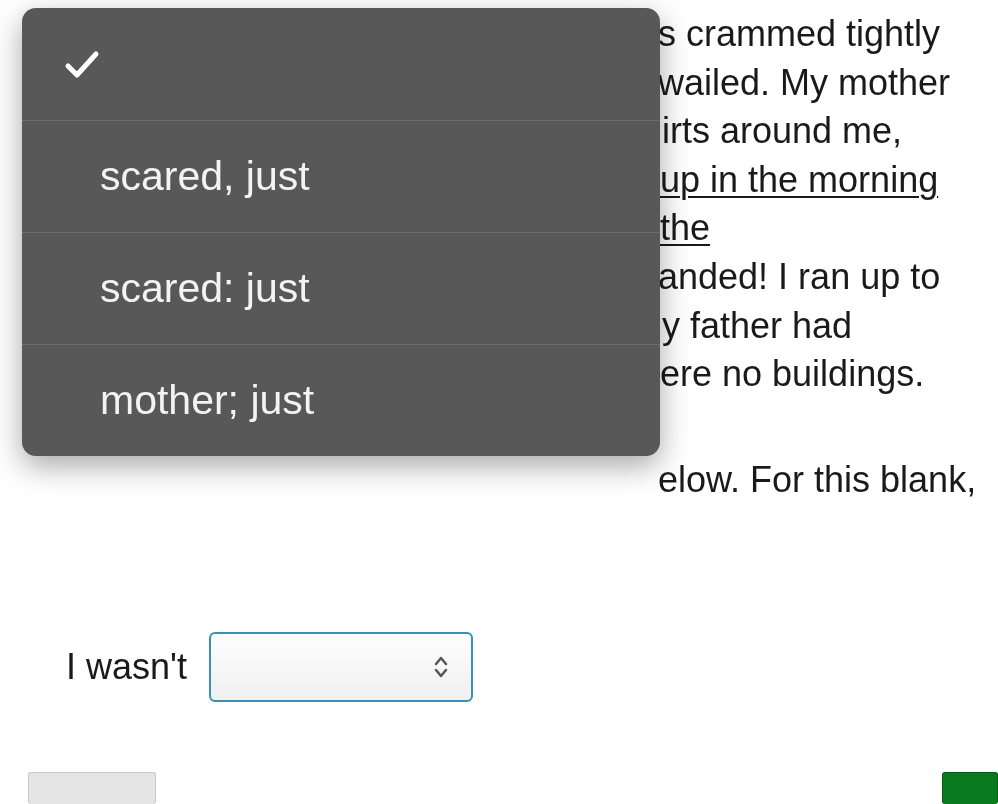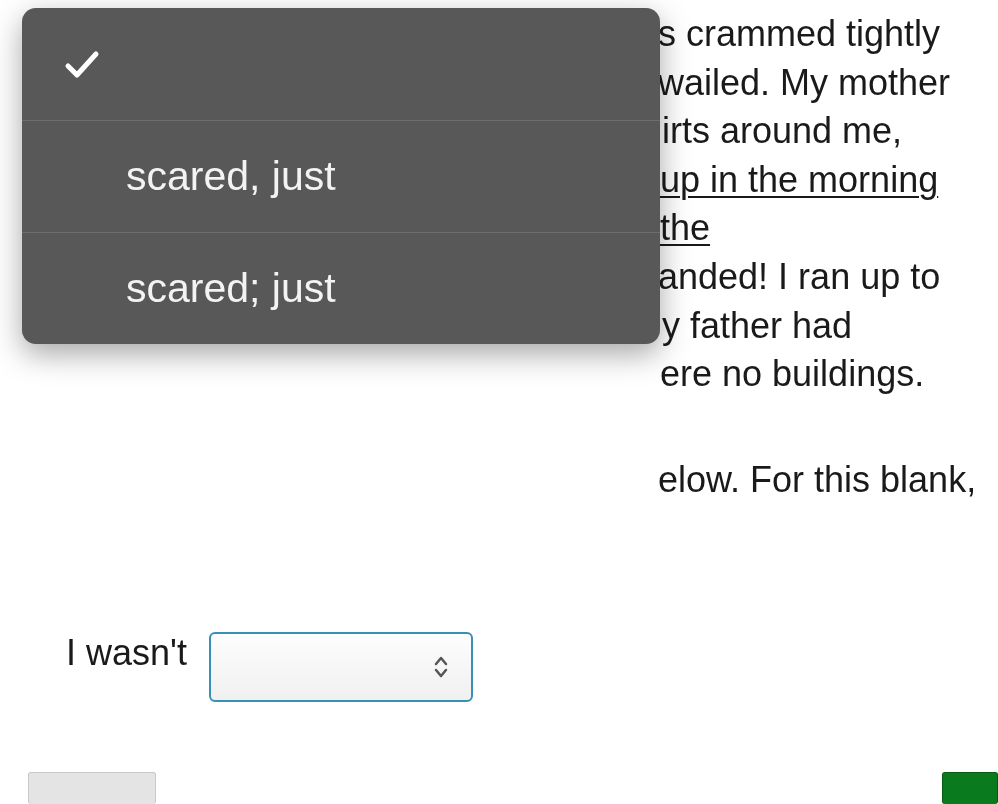--- a/index.html
+++ b/index.html
@@ -36,20 +36,21 @@
       right: 0;
       font-size: 36px;
       color: #1a1a1a;
       line-height: 1.35;
     }
     .sentence-row {
       position: absolute;
       top: 632px;
       left: 66px;
       display: flex;
+      align-items: center;
       font-size: 36px;
       color: #1a1a1a;
       gap: 8px;
     }
     .select-box {
       position: relative;
       width: 264px;
       height: 70px;
       margin: 0 14px;
       border: 2px solid #3a8fb7;
@@ -109,21 +110,21 @@
       border-radius: 14px;
       box-shadow: 0 10px 30px rgba(0,0,0,0.35);
       overflow: hidden;
       color: #f3f3f3;
     }
     .dropdown .option {
       position: relative;
       height: 112px;
       display: flex;
       align-items: center;
-      padding-left: 104px;
+      padding-left: 78px;
       font-size: 41px;
       border-top: 1px solid #6d6d6d;
       cursor: pointer;
     }
     .dropdown .option:first-child {
       border-top: none;
     }
     .dropdown .option .check {
       position: absolute;
       left: 40px;
@@ -175,15 +176,18 @@
       <svg width="40" height="40" viewBox="0 0 40 40">
         <path d="M6 22 L15 31 L34 10" stroke="#ffffff" stroke-width="5" fill="none" stroke-linecap="round" stroke-linejoin="round"></path>
       </svg>
     </span>
     <span></span>
   </div>
   <div class="option">
     <span>scared, just</span>
   </div>
   <div class="option">
-    <span>scared; just</span>
+    <span>scared: just</span>
+  </div>
+  <div class="option">
+    <span>mother; just</span>
   </div>
 </div>
 
 </body></html>

